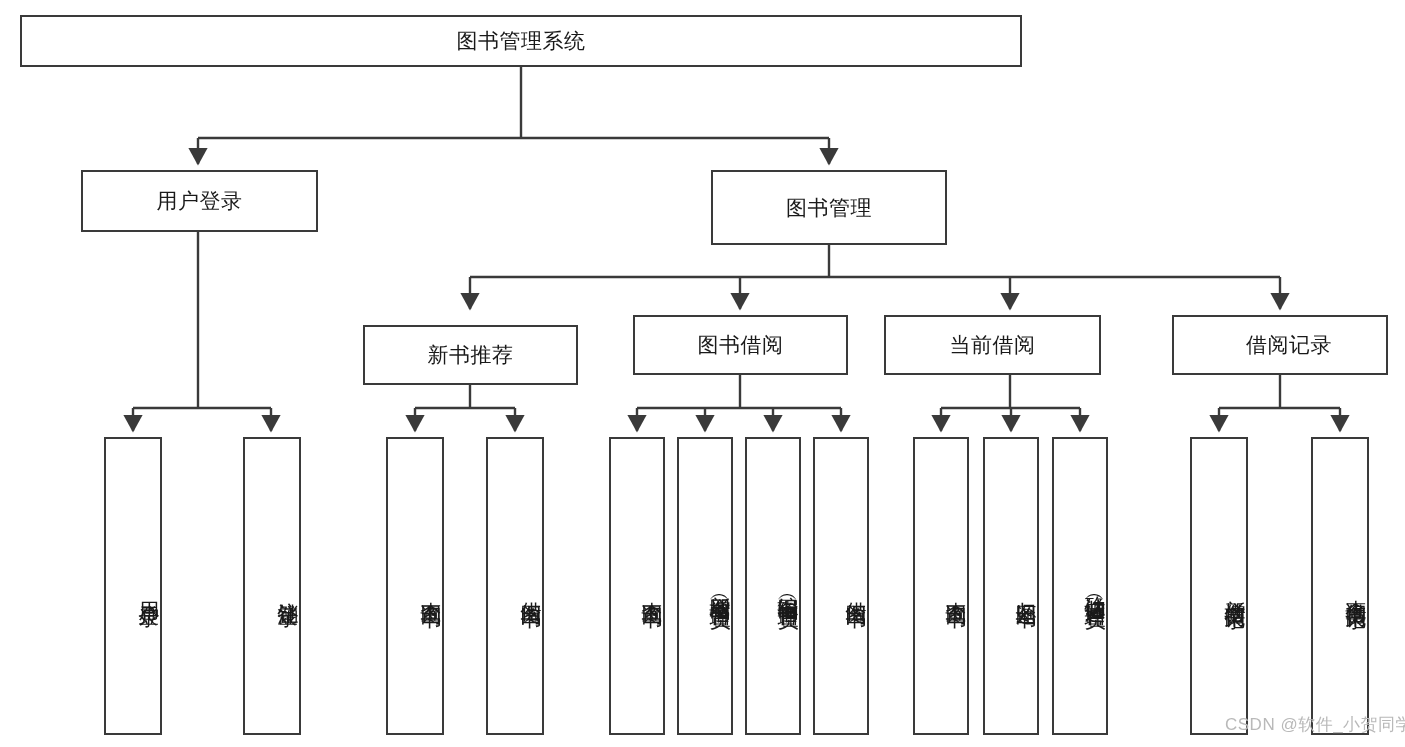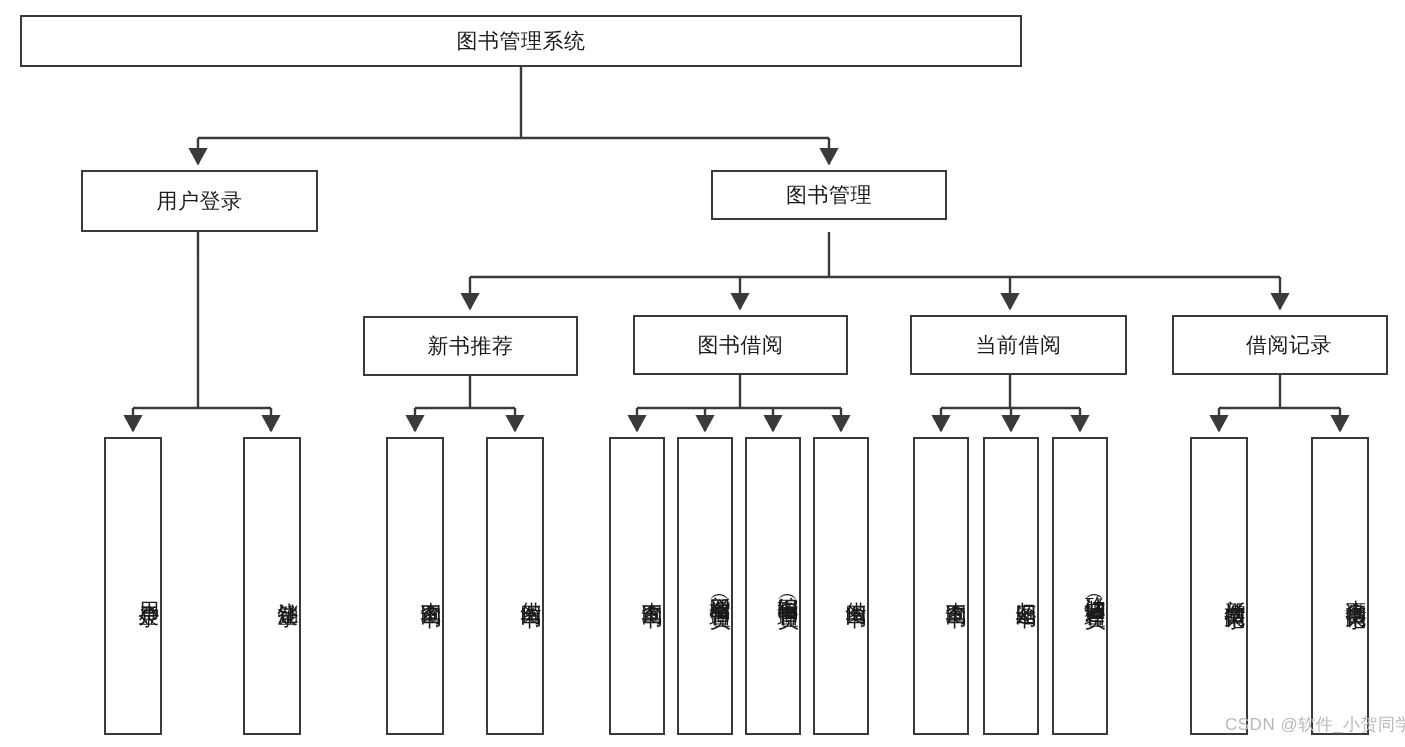--- a/index.html
+++ b/index.html
@@ -119,31 +119,31 @@
     </g>
   </svg>
 
   <div class="node h" style="left:20px; top:15px; width:1002px; height:52px;">
     <span>图书管理系统</span>
   </div>
 
   <div class="node h" style="left:81px; top:170px; width:237px; height:62px;">
     <span>用户登录</span>
   </div>
-  <div class="node h" style="left:711px; top:170px; width:236px; height:50px;">
+  <div class="node h" style="left:711px; top:170px; width:236px; height:75px;">
     <span>图书管理</span>
   </div>
 
-  <div class="node h" style="left:363px; top:316px; width:215px; height:60px;">
+  <div class="node h" style="left:363px; top:325px; width:215px; height:60px;">
     <span>新书推荐</span>
   </div>
   <div class="node h" style="left:633px; top:315px; width:215px; height:60px;">
     <span>图书借阅</span>
   </div>
-  <div class="node h" style="left:910px; top:315px; width:217px; height:60px;">
+  <div class="node h" style="left:884px; top:315px; width:217px; height:60px;">
     <span>当前借阅</span>
   </div>
   <div class="node h" style="left:1172px; top:315px; width:216px; height:60px;padding-left:18px;">
     <span>借阅记录</span>
   </div>
 
   <div class="node v" style="left:104px; top:437px; width:58px; height:298px;">
     <span>用户登录</span>
   </div>
   <div class="node v" style="left:243px; top:437px; width:58px; height:298px;">

